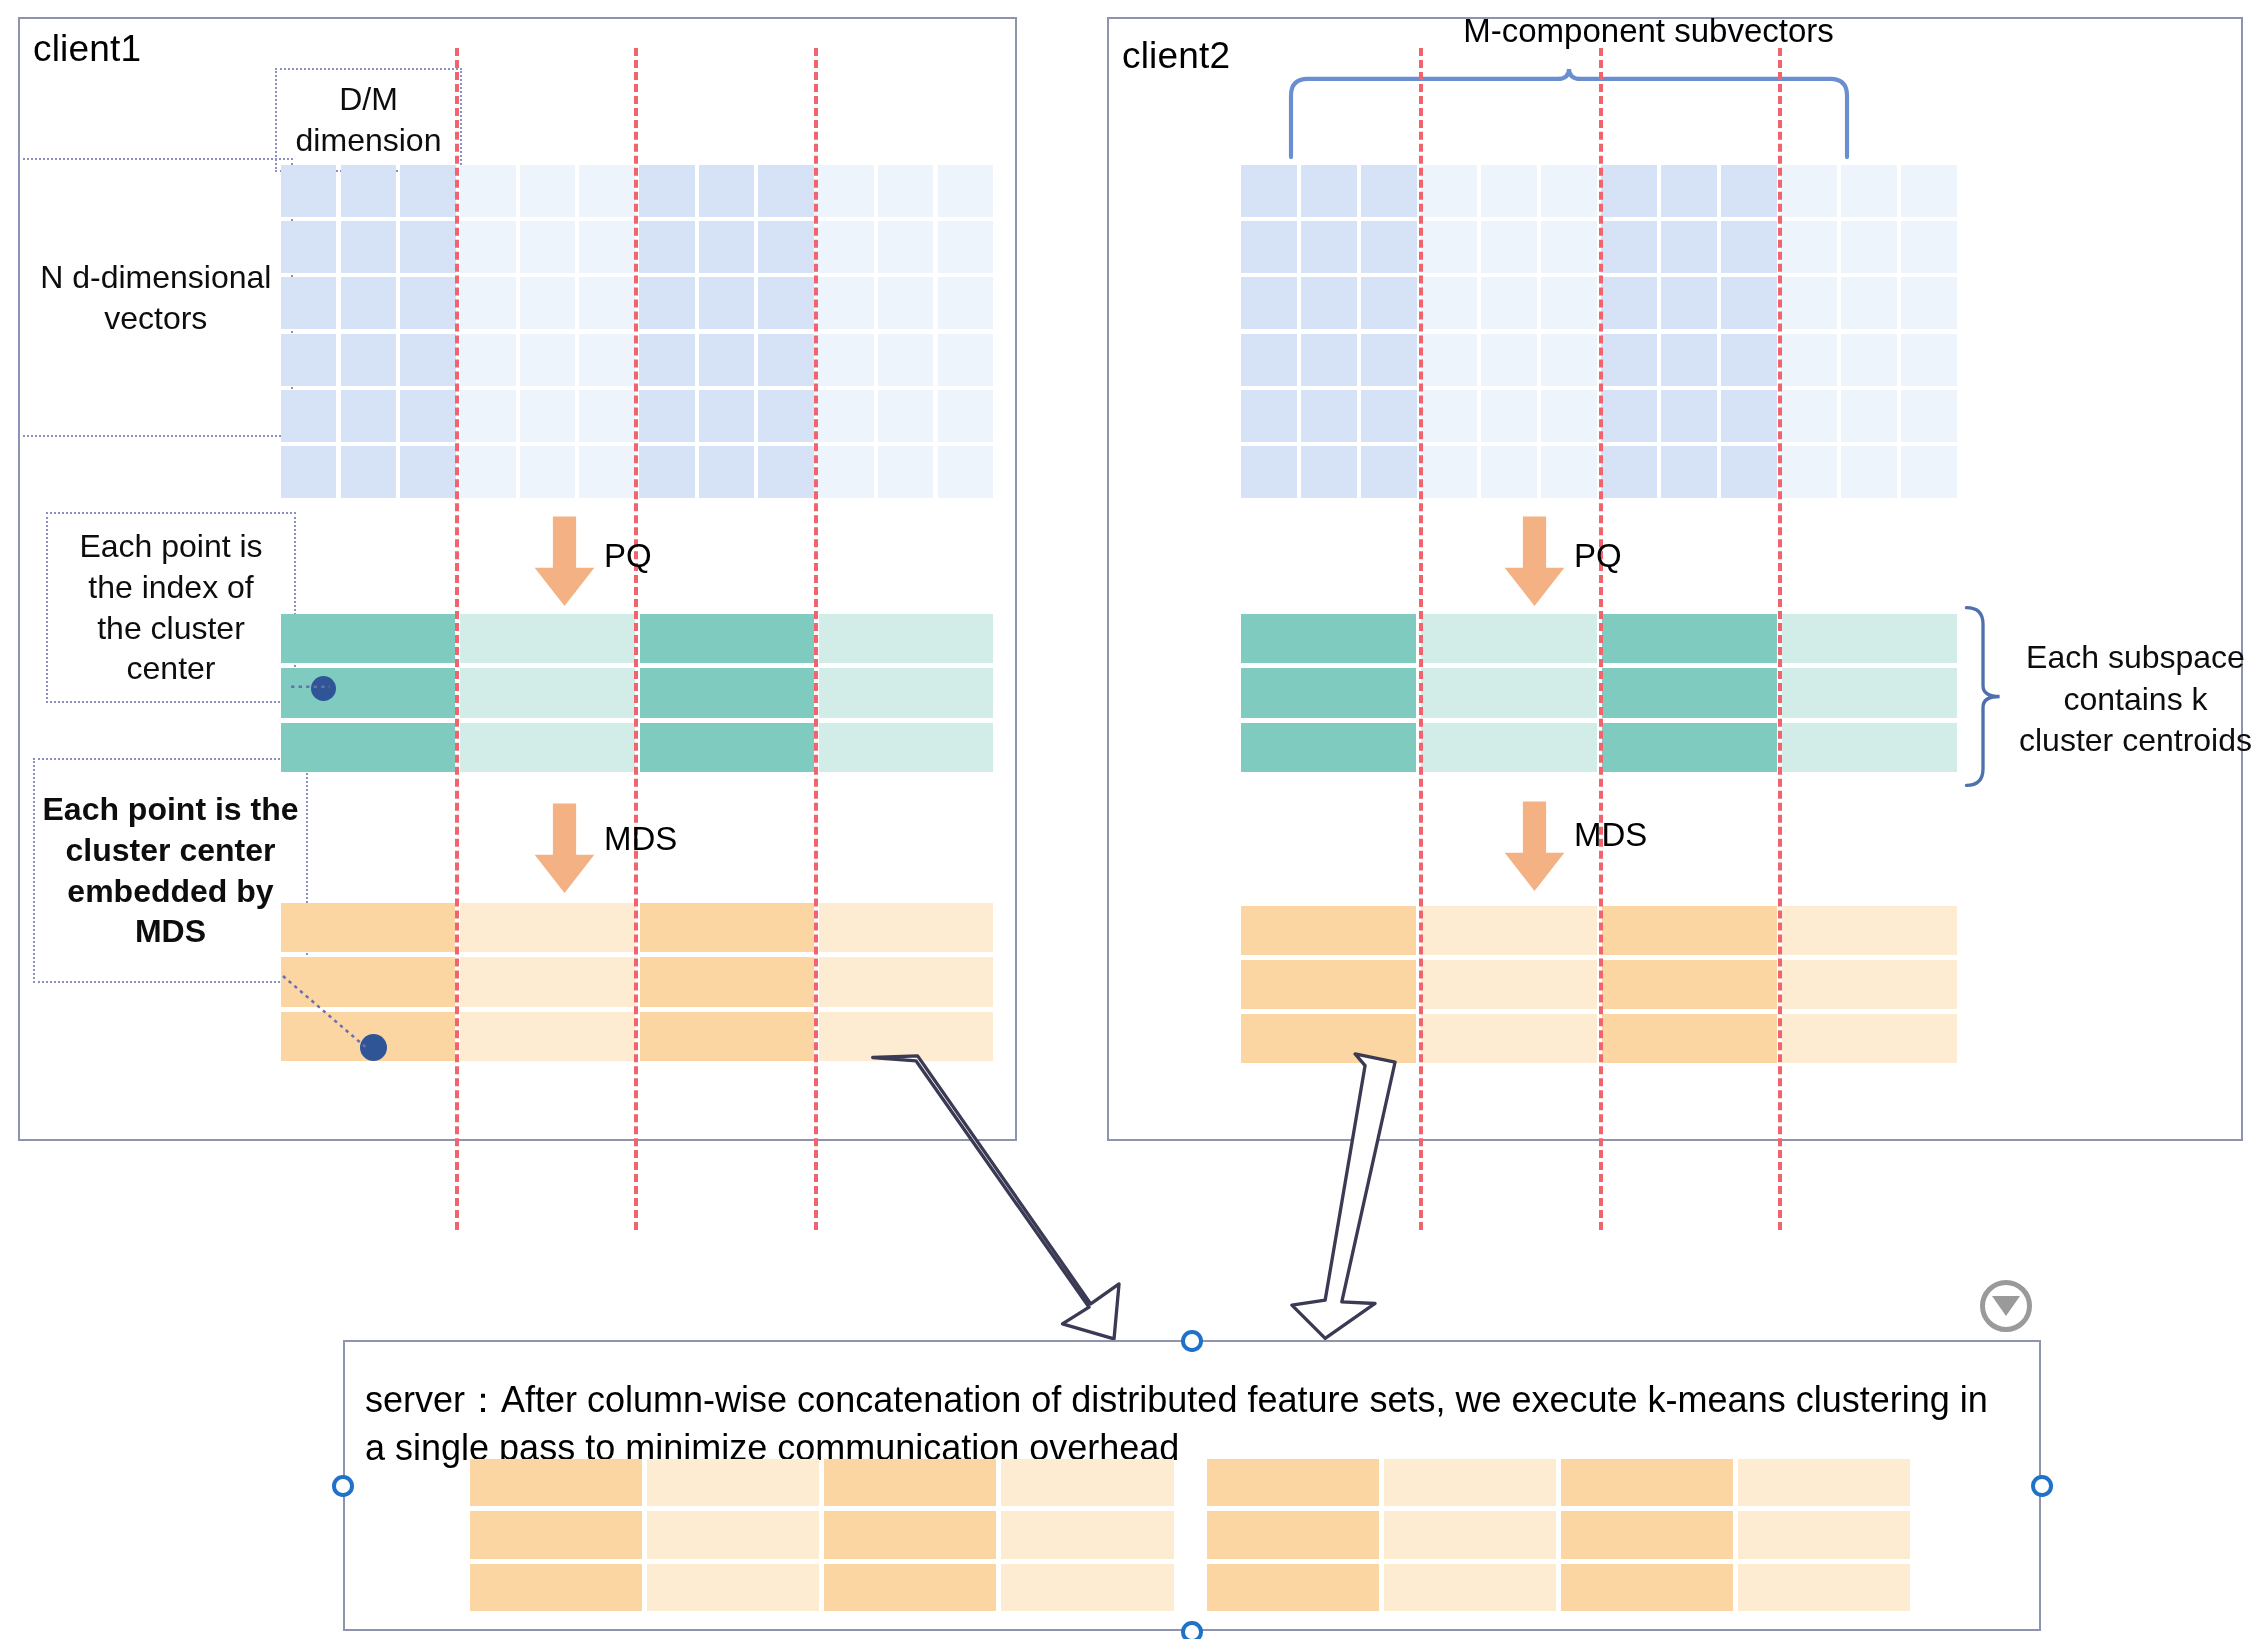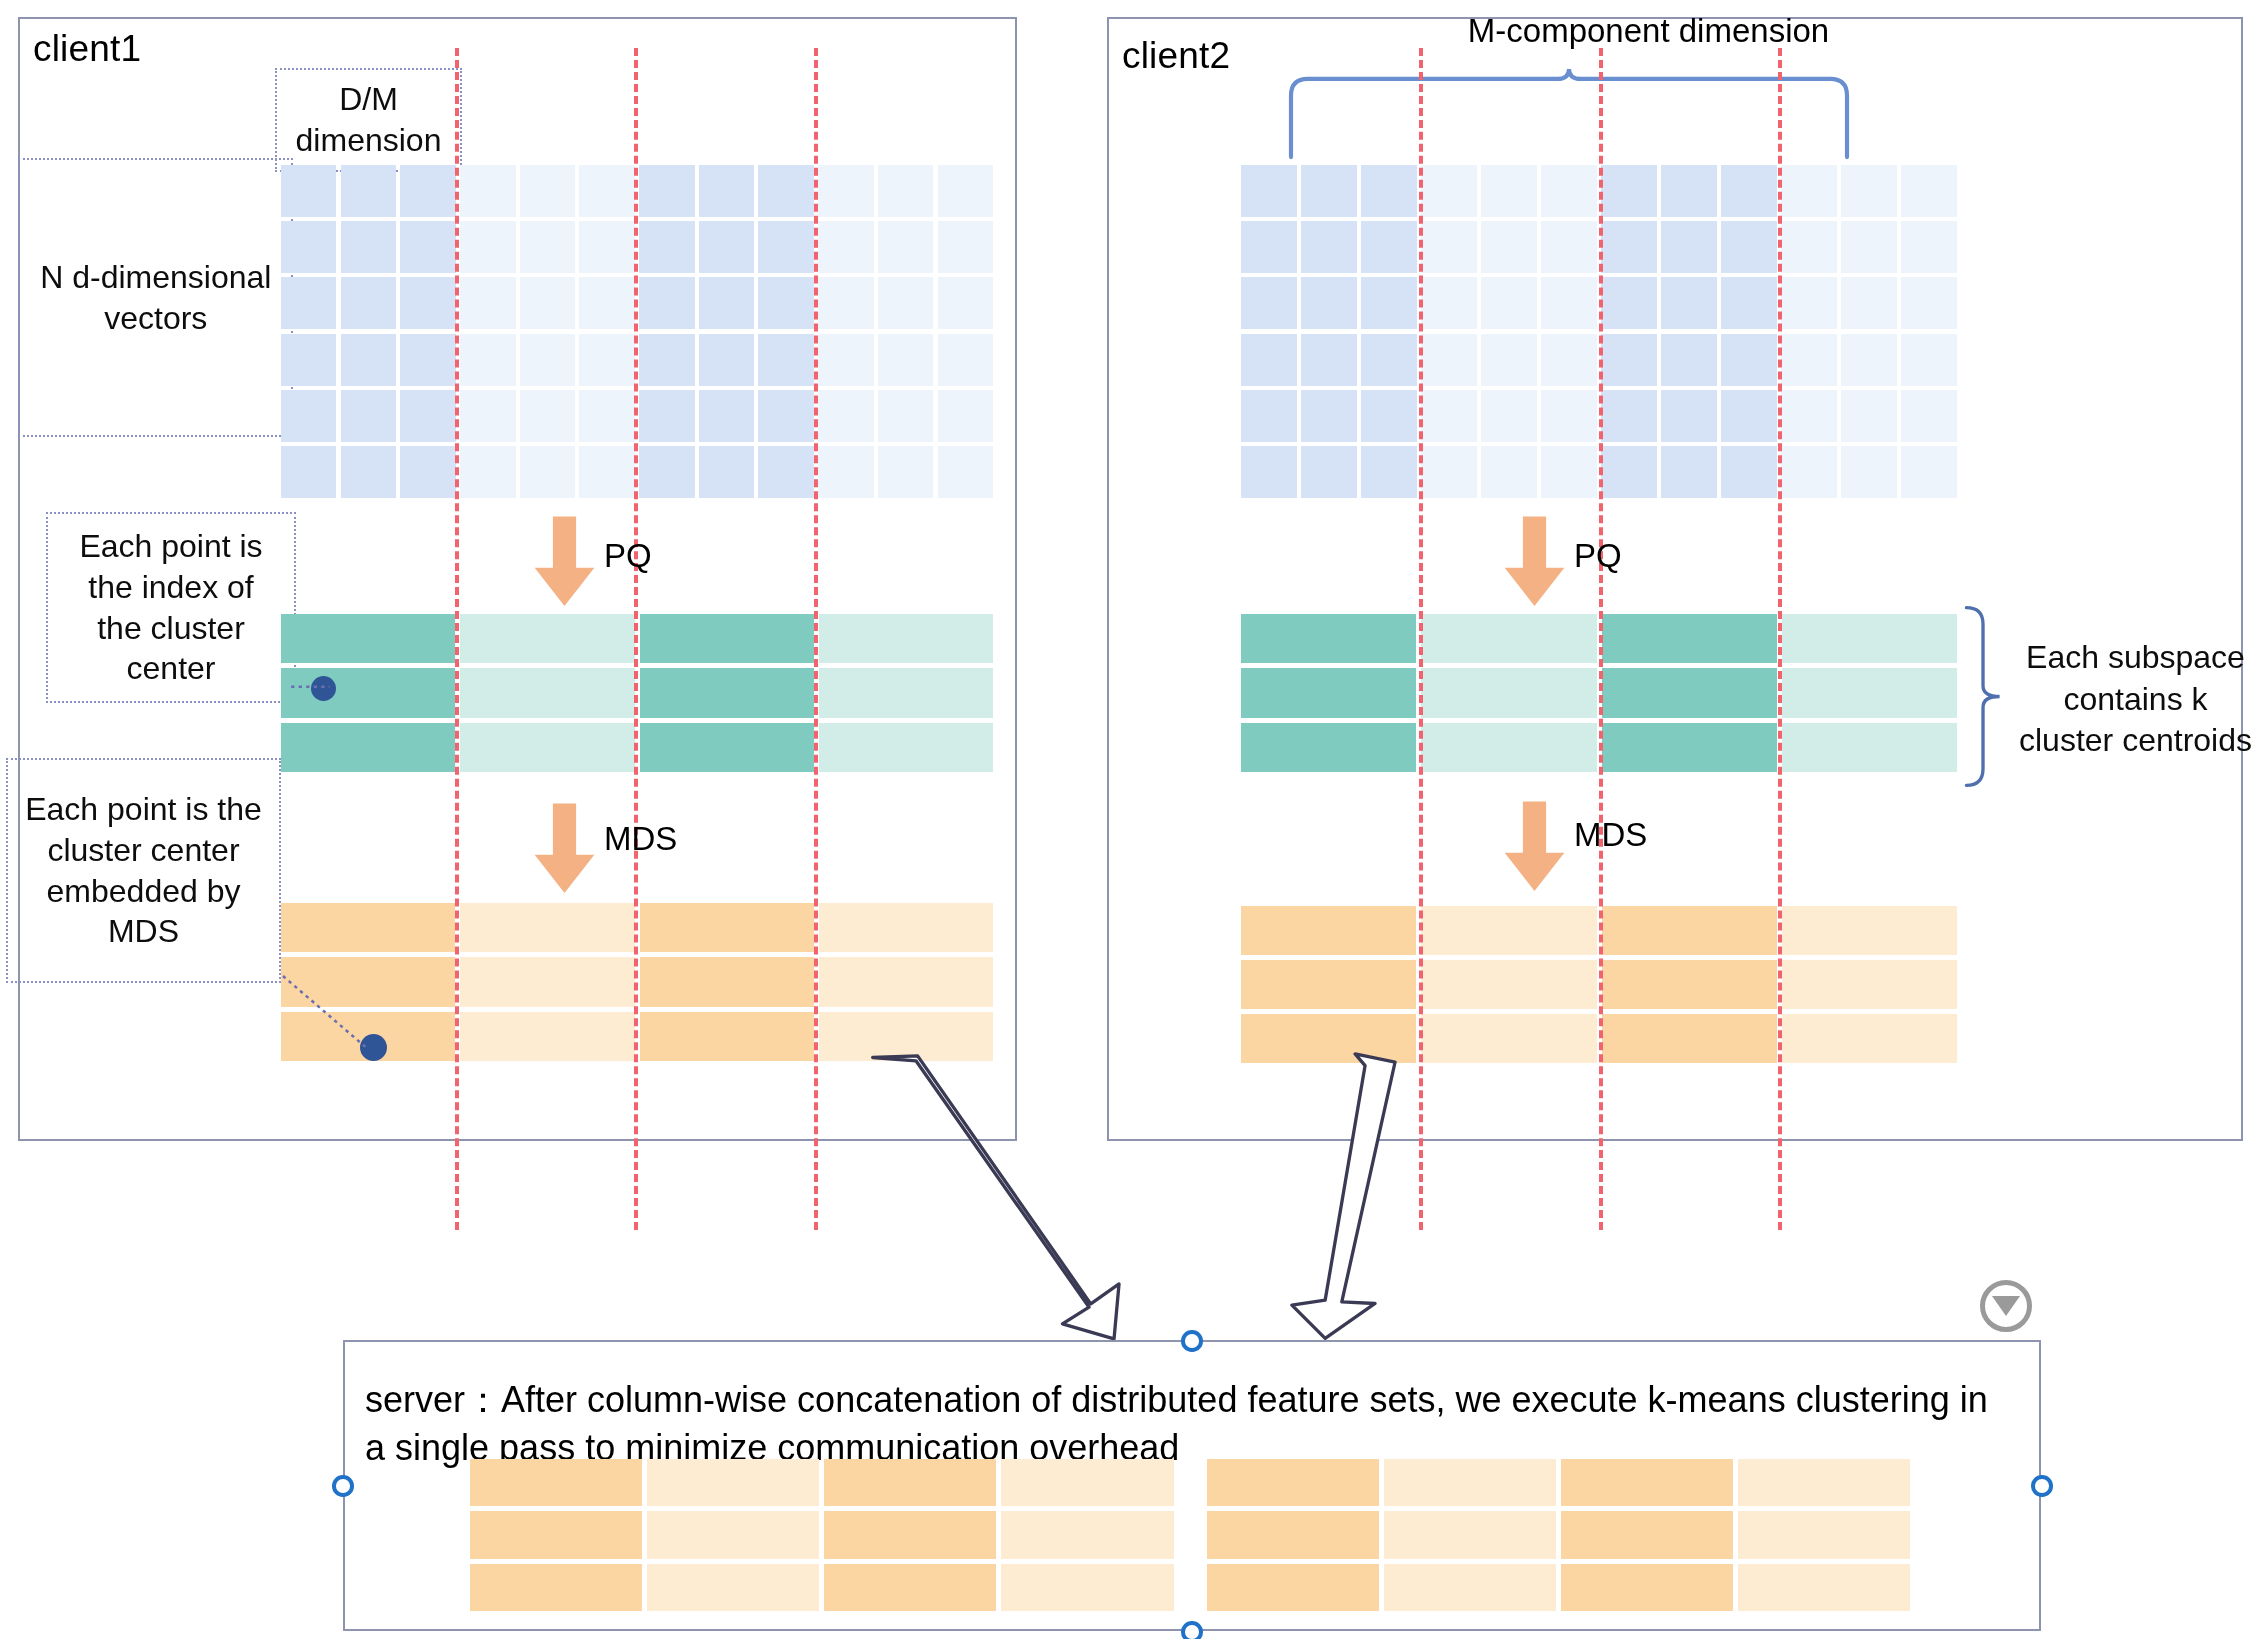--- a/index.html
+++ b/index.html
@@ -156,21 +156,21 @@
 vectors</span>
   </div>
 
   <div class="dotted-box" id="cluster-index-box" style="left:46px;top:512px;width:250px;height:191px;">
     <span style="white-space:pre-line;">Each point is
 the index of
 the cluster
 center</span>
   </div>
 
-  <div class="dotted-box" id="mds-embed-box" style="left:6px;top:758px;width:275px;height:225px;">
+  <div class="dotted-box" id="mds-embed-box" style="left:33px;top:758px;width:275px;height:225px;font-weight:bold;">
     <span style="white-space:pre-line;">Each point is the
 cluster center
 embedded by
 MDS</span>
   </div>
 
   <div class="grid" id="c1-vector-grid" style="left:281px;top:165px;width:712px;height:333px;
               grid-template-columns:repeat(12,1fr);
               grid-template-rows:repeat(6,1fr);
               gap:4.2px;">
@@ -305,21 +305,21 @@
 
   <div class="dot" style="left:360px;top:1034px;width:27px;height:27px;"></div>
   <svg class="leader" style="left:283px;top:976px;" width="92" height="77" viewBox="0 0 110 92">
     <line x1="0" y1="0" x2="100" y2="86" stroke="#6b6fae" stroke-width="3" stroke-dasharray="4 5"></line>
   </svg>
 
   <div class="client-panel" id="client2-panel" style="left:1107px;top:16.7px;width:1136px;height:1124px;"></div>
 
   <div class="client-title" style="left:1122px;top:35px;">client2</div>
 
-  <div class="brace-label" style="left:1357px;top:11.7px;width:583px;">M-component dimension</div>
+  <div class="brace-label" style="left:1357px;top:11.7px;width:583px;">M-component subvectors</div>
   <svg class="leader" style="left:1286px;top:67px;" width="566" height="92" viewBox="0 0 680 110">
     <path d="M6,108 L6,34 Q6,14 26,14 L326,14 Q340,14 340,2 Q340,14 354,14 L654,14 Q674,14 674,34 L674,108" fill="none" stroke="#6a8fd0" stroke-width="5" stroke-linecap="round"></path>
   </svg>
 
   <div class="grid" id="c2-vector-grid" style="left:1241px;top:165px;width:716px;height:333px;
               grid-template-columns:repeat(12,1fr);
               grid-template-rows:repeat(6,1fr);
               gap:4.2px;">
       <div class="cell" style="background: rgb(214, 226, 245);"></div>
       <div class="cell" style="background: rgb(214, 226, 245);"></div>

